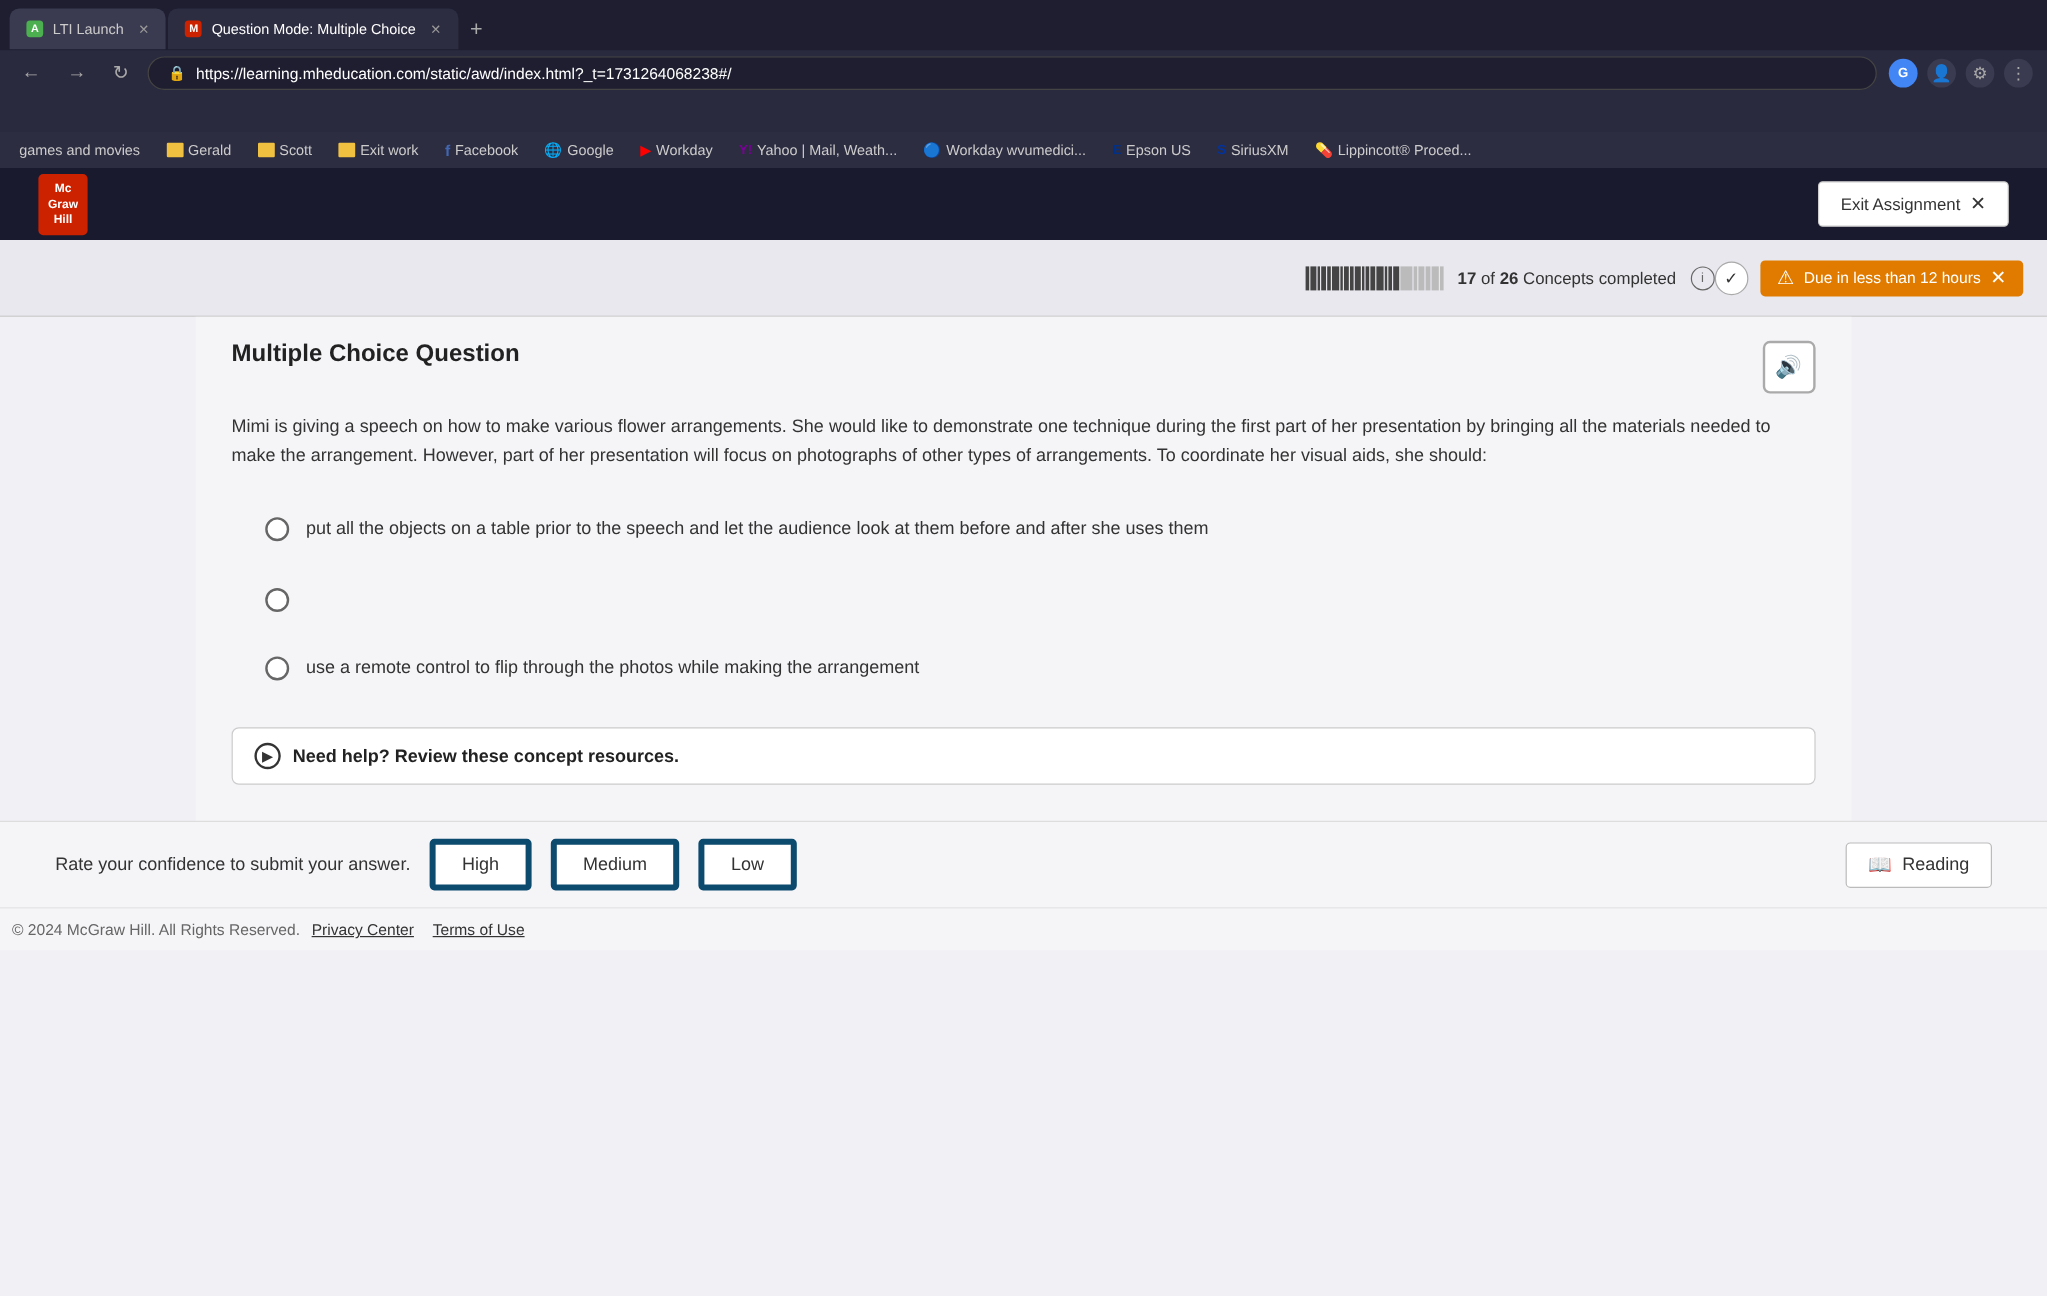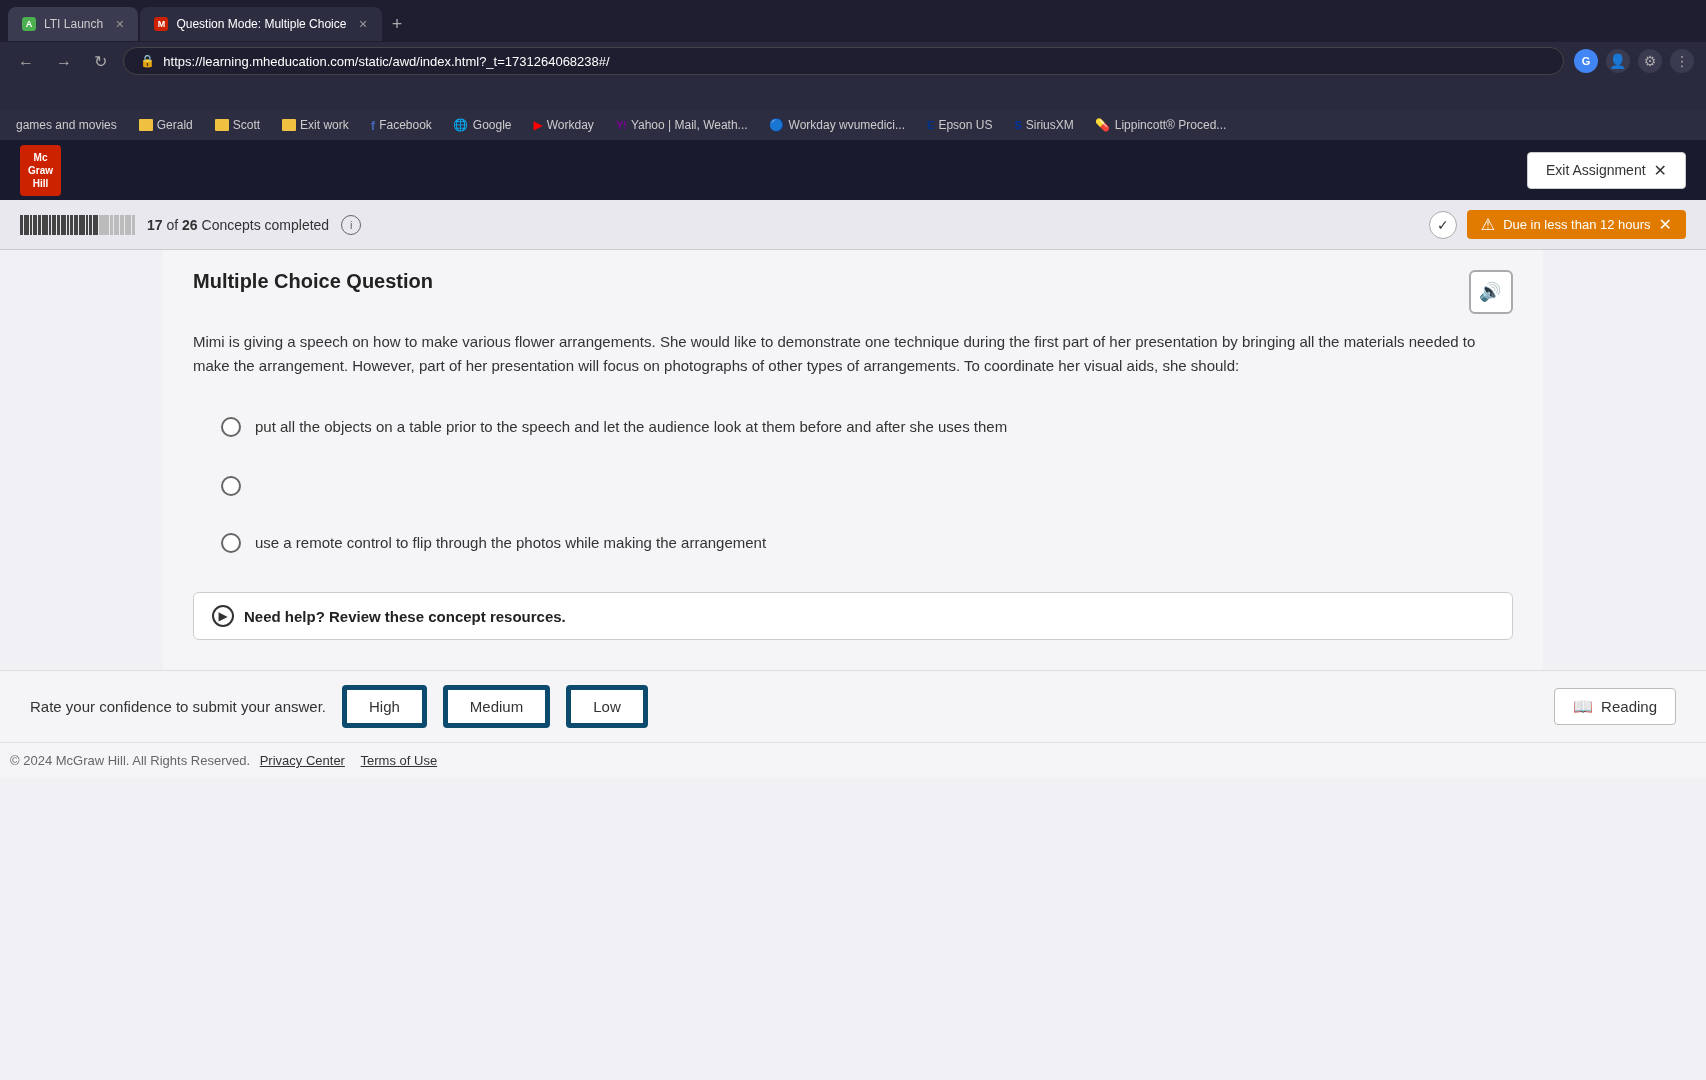--- a/index.html
+++ b/index.html
@@ -21,26 +21,26 @@
     .toolbar-icon { width: 24px; height: 24px; border-radius: 50%; background: #3a3a50; display: flex; align-items: center; justify-content: center; color: #aaa; font-size: 12px; cursor: pointer; }
 
     .bookmarks-bar { display: flex; align-items: center; background: #2d2d42; padding: 3px 8px; height: 30px; gap: 6px; overflow: hidden; font-size: 12px; color: #ccc; }
     .bookmark-item { display: flex; align-items: center; gap: 4px; padding: 2px 8px; border-radius: 4px; cursor: pointer; white-space: nowrap; }
     .bookmark-folder { width: 14px; height: 12px; background: #888; border-radius: 1px; }
 
     
     .app-area { background: #f0f0f5; min-height: 970px; position: relative; }
 
     
-    .app-header { background: #1a1a2e; display: flex; align-items: center; justify-content: space-between; padding: 8px 20px; height: 60px; }
+    .app-header { background: #1a1a2e; display: flex; align-items: center; justify-content: space-between; padding: 8px 32px; height: 60px; }
     .mgh-logo { background: #cc2200; color: white; font-size: 10px; font-weight: bold; padding: 6px 8px; border-radius: 4px; line-height: 1.3; text-align: center; }
     .exit-assignment-btn { background: white; border: 1px solid #ccc; border-radius: 4px; padding: 8px 18px; font-size: 14px; cursor: pointer; display: flex; align-items: center; gap: 8px; color: #333; }
 
     
-    .progress-area { background: #e8e8ee; border-bottom: 1px solid #ccc; padding: 8px 20px; display: flex; align-items: center; justify-content: space-between; height: 50px; }
+    .progress-area { background: #e8e8ee; border-bottom: 1px solid #ccc; padding: 8px 20px; display: flex; align-items: center; justify-content: flex-end; height: 64px; }
     .progress-left { display: flex; align-items: center; gap: 12px; }
     .progress-text { font-size: 14px; color: #333; }
     .progress-text span { font-weight: bold; }
     .info-icon { width: 20px; height: 20px; border-radius: 50%; border: 1px solid #666; display: flex; align-items: center; justify-content: center; font-size: 11px; color: #666; cursor: pointer; }
     .progress-right { display: flex; align-items: center; gap: 10px; }
     .chevron-btn { width: 28px; height: 28px; border-radius: 50%; border: 1px solid #aaa; background: white; display: flex; align-items: center; justify-content: center; cursor: pointer; font-size: 14px; }
     .due-badge { background: #e07b00; color: white; padding: 5px 14px; border-radius: 4px; font-size: 13px; display: flex; align-items: center; gap: 8px; }
     .due-close { cursor: pointer; font-size: 16px; }
 
     
@@ -55,21 +55,21 @@
     .answer-options { margin: 0 20px; }
     .answer-option { display: flex; align-items: flex-start; gap: 14px; margin-bottom: 20px; padding: 8px; border-radius: 6px; cursor: pointer; }
     .radio-circle { width: 20px; height: 20px; border: 2px solid #666; border-radius: 50%; flex-shrink: 0; margin-top: 1px; background: white; }
     .option-text { font-size: 15px; color: #333; line-height: 1.5; }
 
     .help-section { border: 1px solid #ccc; border-radius: 6px; padding: 12px 18px; margin-top: 30px; background: white; display: flex; align-items: center; gap: 10px; cursor: pointer; }
     .help-chevron { width: 22px; height: 22px; border: 2px solid #333; border-radius: 50%; display: flex; align-items: center; justify-content: center; font-size: 12px; color: #333; }
     .help-text { font-size: 15px; font-weight: bold; color: #222; }
 
     
-    .bottom-bar { background: #f5f5f8; border-top: 1px solid #ddd; padding: 14px 30px; display: flex; align-items: center; justify-content: space-between; position: relative; }
+    .bottom-bar { background: #f5f5f8; border-top: 1px solid #ddd; padding: 14px 46px; display: flex; align-items: center; justify-content: space-between; position: relative; }
     .confidence-left { display: flex; align-items: center; gap: 16px; }
     .confidence-label { font-size: 15px; color: #333; }
     .confidence-btn { padding: 8px 22px; border: 5px solid #0c4a6e; border-radius: 4px; background: white; font-size: 15px; cursor: pointer; color: #333; }
     .reading-btn { display: flex; align-items: center; gap: 8px; padding: 8px 18px; border: 1px solid #bbb; border-radius: 4px; background: white; font-size: 15px; cursor: pointer; color: #333; }
     .reading-icon { font-size: 16px; }
 
     
     .footer { background: #f5f5f8; text-align: left; padding: 10px; font-size: 13px; color: #666; border-top: 1px solid #e0e0e0; }
     .footer a { color: #333; text-decoration: underline; cursor: pointer; margin: 0 6px; }
 

